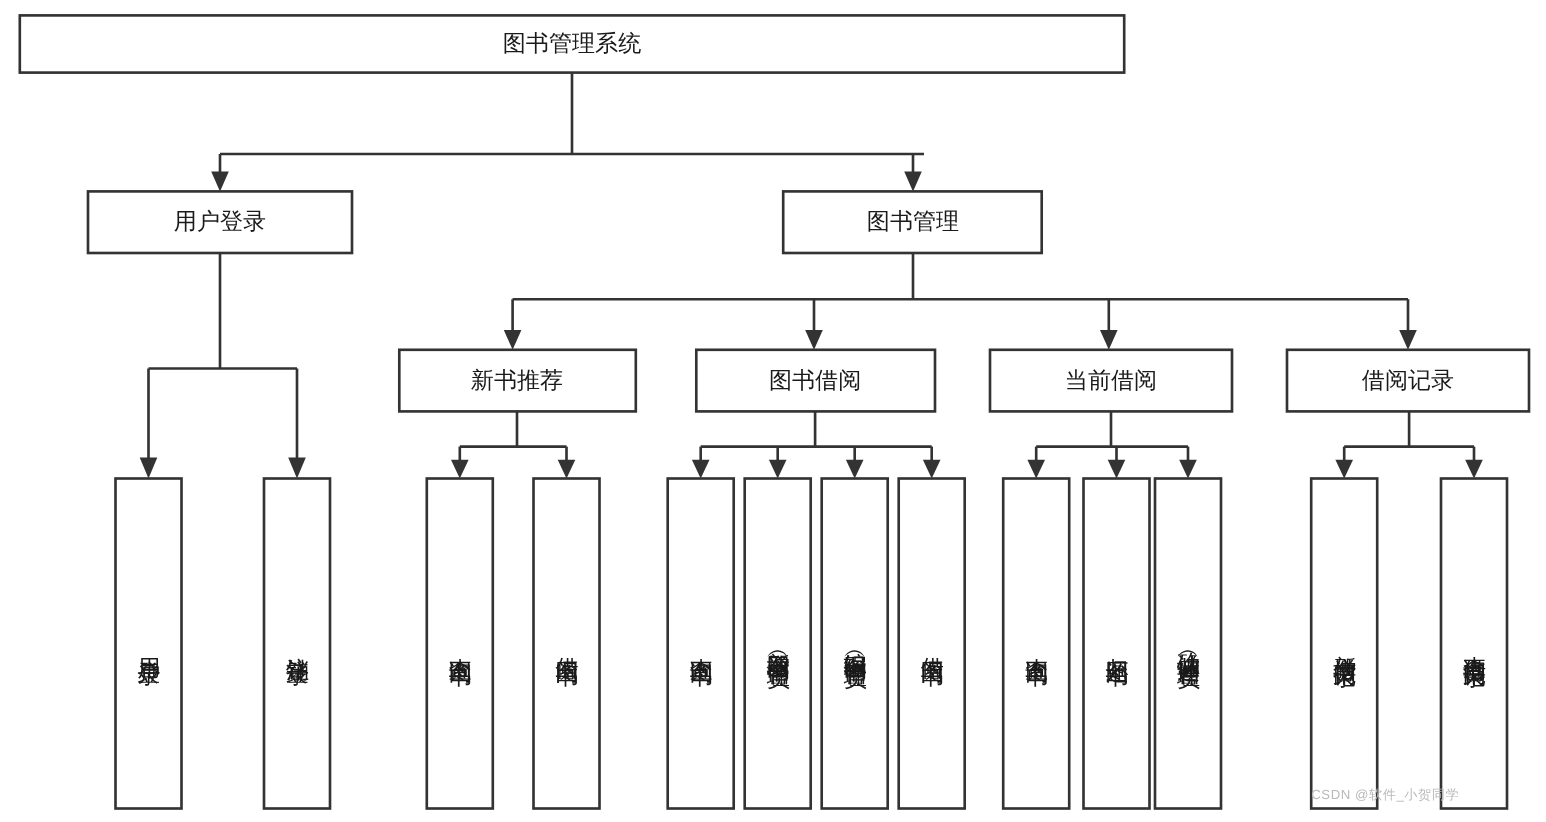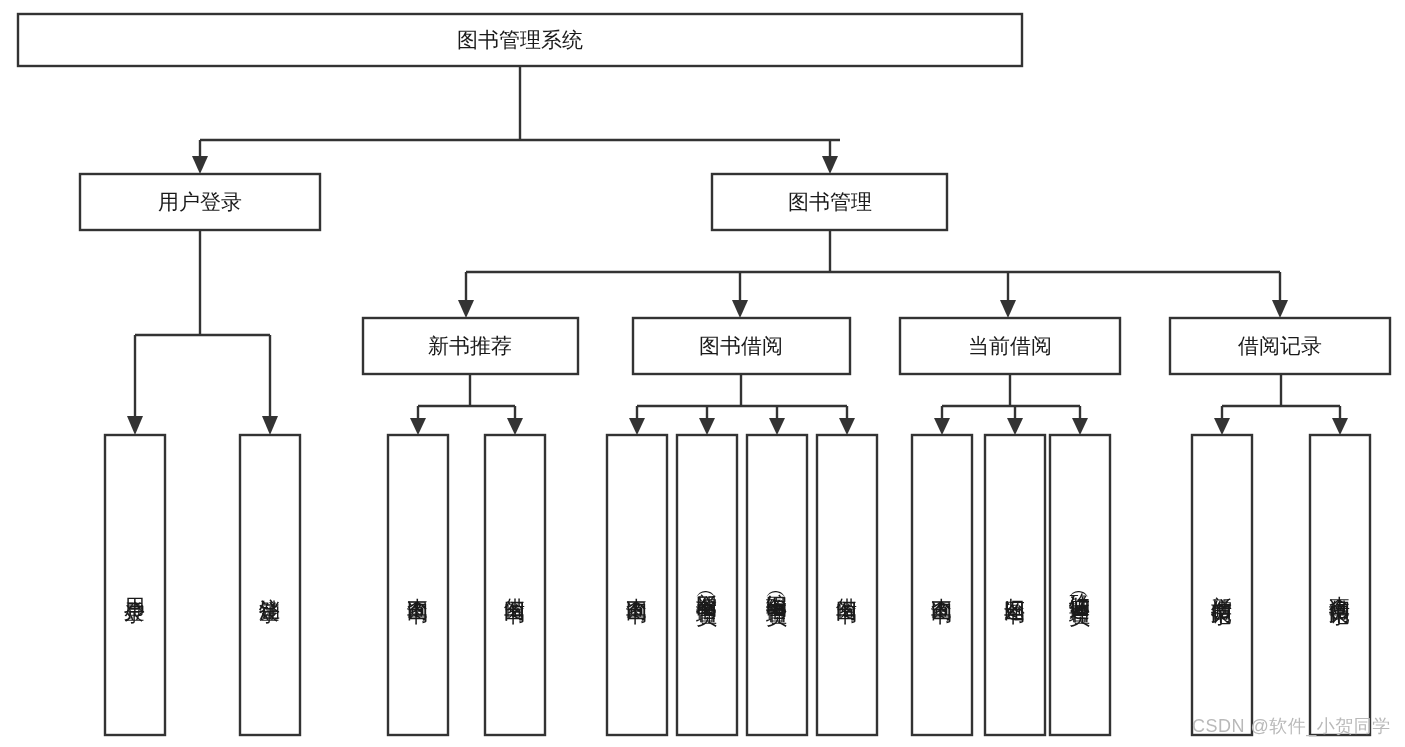--- a/index.html
+++ b/index.html
@@ -60,21 +60,21 @@
     letter-spacing: 2px;
     display: flex;
     align-items: center;
     justify-content: center;
     white-space: nowrap;
     pointer-events: none;
   }
   .watermark {
     position: absolute;
     font-family: "Liberation Sans", "DejaVu Sans", sans-serif;
-    font-size: 18px;
+    font-size: 12px;
     color: #b9b9b9;
     white-space: nowrap;
     letter-spacing: 0.5px;
   }
 </style>
 </head>
 <body>
 
 <div id="diagram-root">
 

